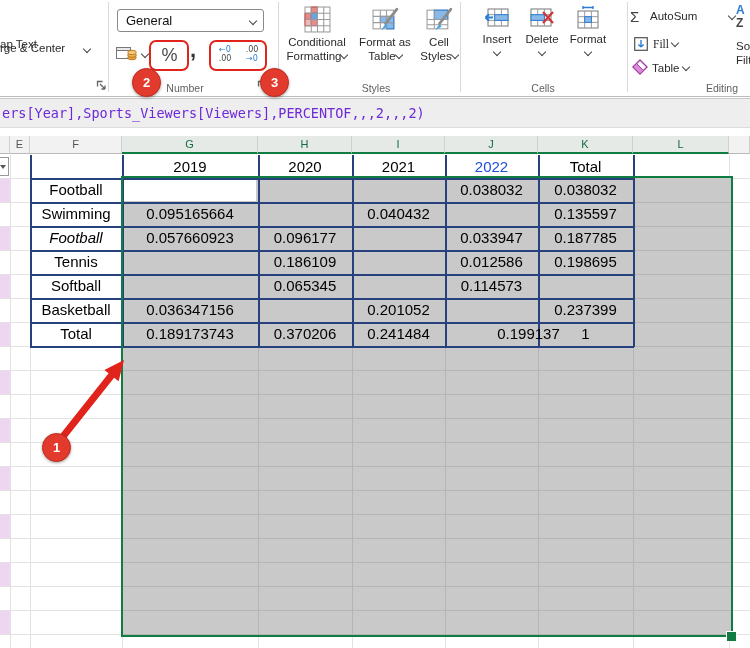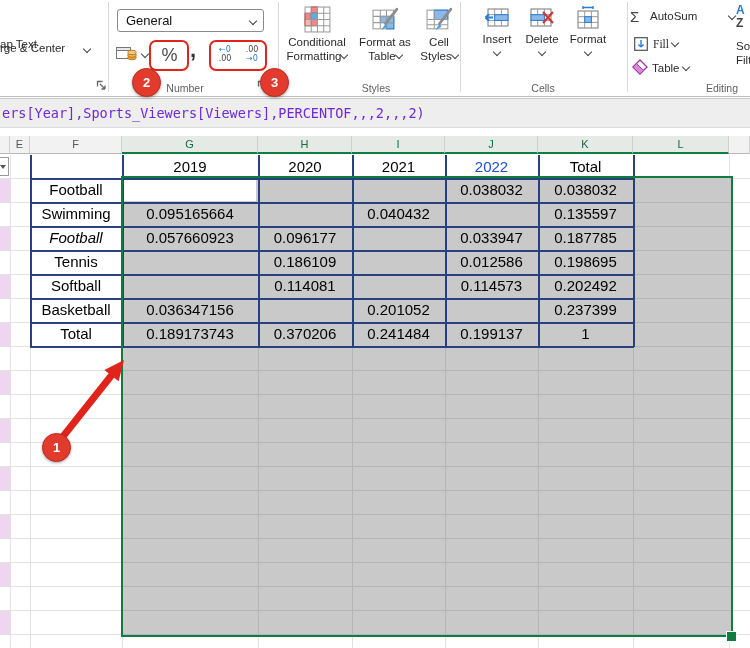--- a/index.html
+++ b/index.html
@@ -168,32 +168,31 @@
       <div style="position: absolute; left: 30px; top: 226px; width: 92px; height: 24px; line-height: 24px; font-size: 15px; text-align: center; color: rgb(0, 0, 0); font-style: italic;">Football</div>
       <div style="position: absolute; left: 122px; top: 226px; width: 136px; height: 24px; line-height: 24px; font-size: 15px; text-align: center; color: rgb(0, 0, 0);">0.057660923</div>
       <div style="position: absolute; left: 258px; top: 226px; width: 94px; height: 24px; line-height: 24px; font-size: 15px; text-align: center; color: rgb(0, 0, 0);">0.096177</div>
       <div style="position: absolute; left: 445px; top: 226px; width: 93px; height: 24px; line-height: 24px; font-size: 15px; text-align: center; color: rgb(0, 0, 0);">0.033947</div>
       <div style="position: absolute; left: 538px; top: 226px; width: 95px; height: 24px; line-height: 24px; font-size: 15px; text-align: center; color: rgb(0, 0, 0);">0.187785</div>
       <div style="position: absolute; left: 30px; top: 250px; width: 92px; height: 24px; line-height: 24px; font-size: 15px; text-align: center; color: rgb(0, 0, 0);">Tennis</div>
       <div style="position: absolute; left: 258px; top: 250px; width: 94px; height: 24px; line-height: 24px; font-size: 15px; text-align: center; color: rgb(0, 0, 0);">0.186109</div>
       <div style="position: absolute; left: 445px; top: 250px; width: 93px; height: 24px; line-height: 24px; font-size: 15px; text-align: center; color: rgb(0, 0, 0);">0.012586</div>
       <div style="position: absolute; left: 538px; top: 250px; width: 95px; height: 24px; line-height: 24px; font-size: 15px; text-align: center; color: rgb(0, 0, 0);">0.198695</div>
       <div style="position: absolute; left: 30px; top: 274px; width: 92px; height: 24px; line-height: 24px; font-size: 15px; text-align: center; color: rgb(0, 0, 0);">Softball</div>
-      <div style="position: absolute; left: 258px; top: 274px; width: 94px; height: 24px; line-height: 24px; font-size: 15px; text-align: center; color: rgb(0, 0, 0);">0.114081</div>
+      <div style="position: absolute; left: 258px; top: 274px; width: 94px; height: 24px; line-height: 24px; font-size: 15px; text-align: center; color: rgb(0, 0, 0);">0.065345</div>
       <div style="position: absolute; left: 445px; top: 274px; width: 93px; height: 24px; line-height: 24px; font-size: 15px; text-align: center; color: rgb(0, 0, 0);">0.114573</div>
-      <div style="position: absolute; left: 538px; top: 274px; width: 95px; height: 24px; line-height: 24px; font-size: 15px; text-align: center; color: rgb(0, 0, 0);">0.202492</div>
       <div style="position: absolute; left: 30px; top: 298px; width: 92px; height: 24px; line-height: 24px; font-size: 15px; text-align: center; color: rgb(0, 0, 0);">Basketball</div>
       <div style="position: absolute; left: 122px; top: 298px; width: 136px; height: 24px; line-height: 24px; font-size: 15px; text-align: center; color: rgb(0, 0, 0);">0.036347156</div>
       <div style="position: absolute; left: 352px; top: 298px; width: 93px; height: 24px; line-height: 24px; font-size: 15px; text-align: center; color: rgb(0, 0, 0);">0.201052</div>
       <div style="position: absolute; left: 538px; top: 298px; width: 95px; height: 24px; line-height: 24px; font-size: 15px; text-align: center; color: rgb(0, 0, 0);">0.237399</div>
       <div style="position: absolute; left: 30px; top: 322px; width: 92px; height: 24px; line-height: 24px; font-size: 15px; text-align: center; color: rgb(0, 0, 0);">Total</div>
       <div style="position: absolute; left: 122px; top: 322px; width: 136px; height: 24px; line-height: 24px; font-size: 15px; text-align: center; color: rgb(0, 0, 0);">0.189173743</div>
       <div style="position: absolute; left: 258px; top: 322px; width: 94px; height: 24px; line-height: 24px; font-size: 15px; text-align: center; color: rgb(0, 0, 0);">0.370206</div>
       <div style="position: absolute; left: 352px; top: 322px; width: 93px; height: 24px; line-height: 24px; font-size: 15px; text-align: center; color: rgb(0, 0, 0);">0.241484</div>
-      <div style="position: absolute; left: 445px; top: 322px; width: 93px; height: 24px; line-height: 24px; font-size: 15px; text-align: center; color: rgb(0, 0, 0);">0.199137</div>
+      <div style="position: absolute; left: 445px; top: 322px; width: 93px; height: 24px; line-height: 24px; font-size: 15px; text-align: center; color: rgb(0, 0, 0); padding-left: 37px;">0.199137</div>
       <div style="position: absolute; left: 538px; top: 322px; width: 95px; height: 24px; line-height: 24px; font-size: 15px; text-align: center; color: rgb(0, 0, 0);">1</div>
       <div style="position: absolute; left: 120.5px; top: 176px; width: 612px; height: 461px; box-sizing: border-box; border: 2.5px solid rgb(16, 124, 65); z-index: 20;"></div>
       <div style="position: absolute; left: 726px; top: 631px; width: 9px; height: 9px; background: rgb(16, 124, 65); border: 1.5px solid rgb(255, 255, 255); z-index: 21;"></div>
       <div style="position: absolute; left: -13px; top: 157px; width: 22px; height: 19px; background: rgb(255, 255, 255); border: 1px solid rgb(153, 153, 153); box-sizing: border-box; z-index: 5;">
         <div style="position: absolute; right: 2px; top: 7px; width: 0px; height: 0px; border-left: 3.5px solid transparent; border-right: 3.5px solid transparent; border-top: 4.5px solid rgb(85, 85, 85);"></div>
       </div>
     </div>
 
   <div id="ribbon">
 

